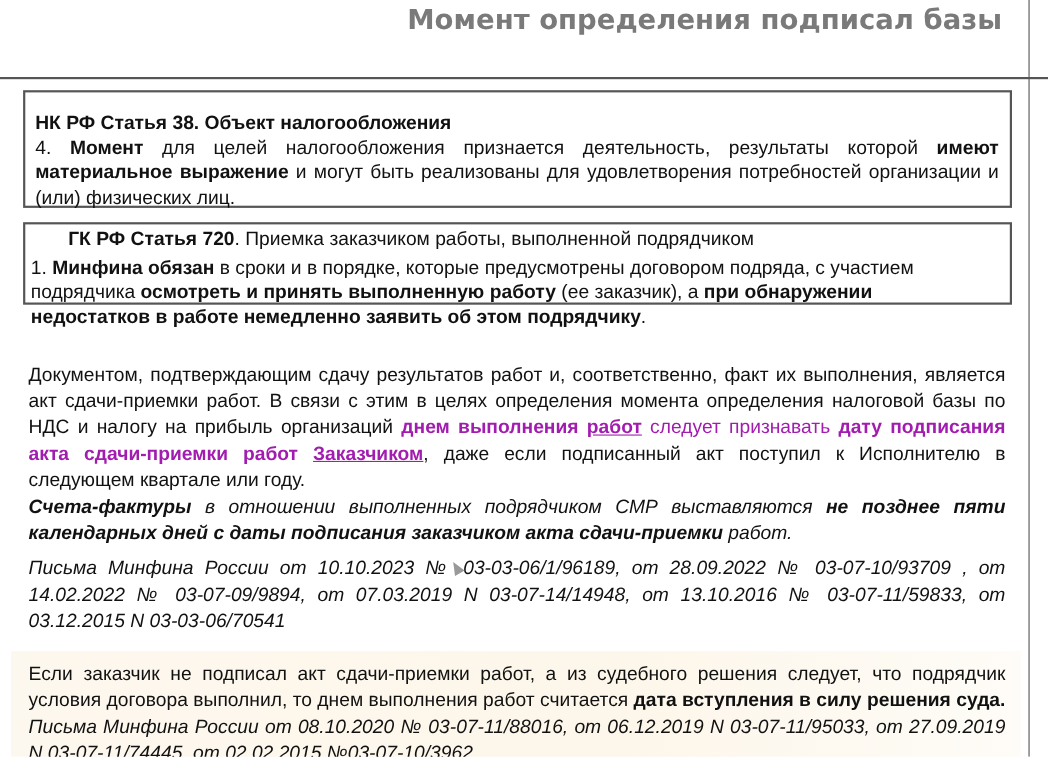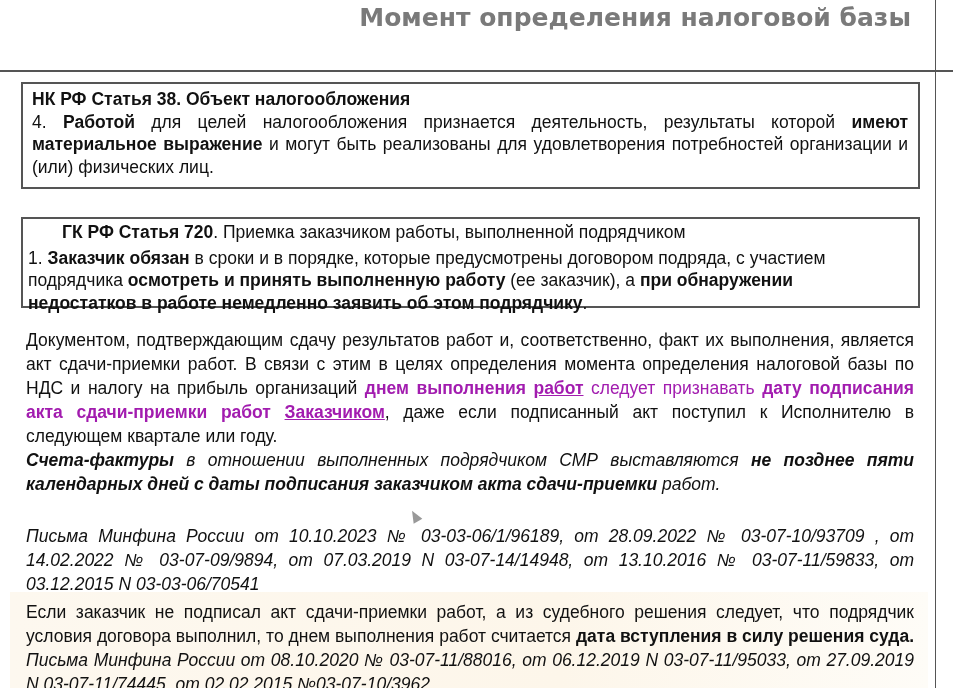--- a/index.html
+++ b/index.html
@@ -13,59 +13,59 @@
   .hline { position:absolute; left:0; top:70px; width:953px; height:2px; background:#555; }
   .title {
     position:absolute; right:42px; top:2px; text-align:right;
     font-family:"DejaVu Sans", sans-serif; font-weight:bold; font-size:25px; line-height:32px;
     color:#7a7a7a;
   }
   .box {
     position:absolute; border:2px solid #555; background:#fff; box-sizing:border-box;
     font-size:17.5px; line-height:22.5px;
   }
-  .box1 { left:21px; top:82px; width:899px; height:107px; padding:4px 10px 0 9px; }
-  .box2 { left:21px; top:217px; width:899px; height:91px; padding:2px 26px 0 5px; }
+  .box1 { left:21px; top:82px; width:899px; height:107px; padding:16px 10px 0 9px; }
+  .box2 { left:21px; top:202px; width:899px; height:75px; padding:2px 26px 0 5px; }
   .head { font-weight:bold; }
   .just { text-align:justify; text-align-last:left; }
   .b { font-weight:bold; }
   .blue { color:#a21caf; }
   .u { text-decoration:underline; }
   .para { position:absolute; left:26px; width:888px; font-size:17.5px; line-height:24px; text-align:justify; }
   .p1 { top:328px; }
   .p2 { top:448px;font-style:italic; }
-  .p3 { top:504px; font-style:italic;margin-top:20px; }
+  .p3 { top:504px; font-style:italic; }
   .note {
     position:absolute; left:10px; top:592px; width:918px; height:100px;
     background:linear-gradient(to right, #fdf8ef, #fdf6ea 60%, #fefcf7);
   }
   .p4 { top:600px; }
   .i { font-style:italic; }
   .cursor { position:absolute; left:410px; top:510px; width:0; height:0;
     border-left:5px solid transparent; border-right:5px solid transparent; border-top:12px solid #999;
     transform:rotate(150deg); }
 </style>
 </head>
 <body>
 
 <div class="vline"></div>
 <div class="hline"></div>
 
 <div class="title">
-  <div>Момент определения налоговой базы</div>
+  <div>Момент определения подписал базы</div>
 </div>
 
 <div class="box box1">
   <div class="head">НК РФ Статья 38. Объект налогообложения</div>
-  <div class="just"><span>4. </span><span class="b">Работой</span><span> для целей налогообложения признается деятельность, результаты которой </span><span class="b">имеют материальное выражение</span><span> и могут быть реализованы для удовлетворения потребностей организации и (или) физических лиц.</span></div>
+  <div class="just"><span>4. </span><span class="b">Момент</span><span> для целей налогообложения признается деятельность, результаты которой </span><span class="b">имеют материальное выражение</span><span> и могут быть реализованы для удовлетворения потребностей организации и (или) физических лиц.</span></div>
 </div>
 
 <div class="box box2">
   <div style="padding-left:34px;margin-bottom:3px"><span class="b">ГК РФ Статья 720</span><span>. Приемка заказчиком работы, выполненной подрядчиком</span></div>
-  <div><span>1. </span><span class="b">Заказчик обязан</span><span> в сроки и в порядке, которые предусмотрены договором подряда, с участием подрядчика </span><span class="b">осмотреть и принять выполненную работу</span><span> (ее заказчик), а </span><span class="b">при обнаружении недостатков в работе немедленно заявить об этом подрядчику</span><span>.</span></div>
+  <div><span>1. </span><span class="b">Минфина обязан</span><span> в сроки и в порядке, которые предусмотрены договором подряда, с участием подрядчика </span><span class="b">осмотреть и принять выполненную работу</span><span> (ее заказчик), а </span><span class="b">при обнаружении недостатков в работе немедленно заявить об этом подрядчику</span><span>.</span></div>
 </div>
 
 <div class="para p1"><span>Документом, подтверждающим сдачу результатов работ и, соответственно, факт их выполнения, является акт сдачи-приемки работ. В связи с этим в целях определения момента определения налоговой базы по НДС и налогу на прибыль организаций </span><span class="b blue">днем выполнения </span><span class="b blue u">работ</span><span class="blue"> следует признавать </span><span class="b blue">дату подписания акта сдачи-приемки работ </span><span class="b blue u">Заказчиком</span><span>, даже если подписанный акт поступил к Исполнителю в следующем квартале или году.</span></div>
 
 <div class="para p2"><span class="b">Счета-фактуры</span><span> в отношении выполненных подрядчиком СМР выставляются </span><span class="b">не позднее пяти календарных дней с даты подписания заказчиком акта сдачи-приемки</span><span> работ.</span></div>
 
 <div class="para p3">Письма Минфина России от 10.10.2023 № 03-03-06/1/96189, от 28.09.2022 № 03-07-10/93709 , от 14.02.2022 № 03-07-09/9894, от 07.03.2019 N 03-07-14/14948, от 13.10.2016  № 03-07-11/59833, от 03.12.2015 N 03-03-06/70541</div>
 
 <div class="note"></div>
 <div class="para p4"><span>Если заказчик не подписал акт сдачи-приемки работ, а из судебного решения следует, что подрядчик условия договора выполнил, то днем выполнения работ считается </span><span class="b">дата вступления в силу решения суда.</span><span class="i"> Письма Минфина России от 08.10.2020 № 03-07-11/88016, от 06.12.2019 N 03-07-11/95033, от 27.09.2019 N 03-07-11/74445, от 02.02.2015 №03-07-10/3962</span></div>

